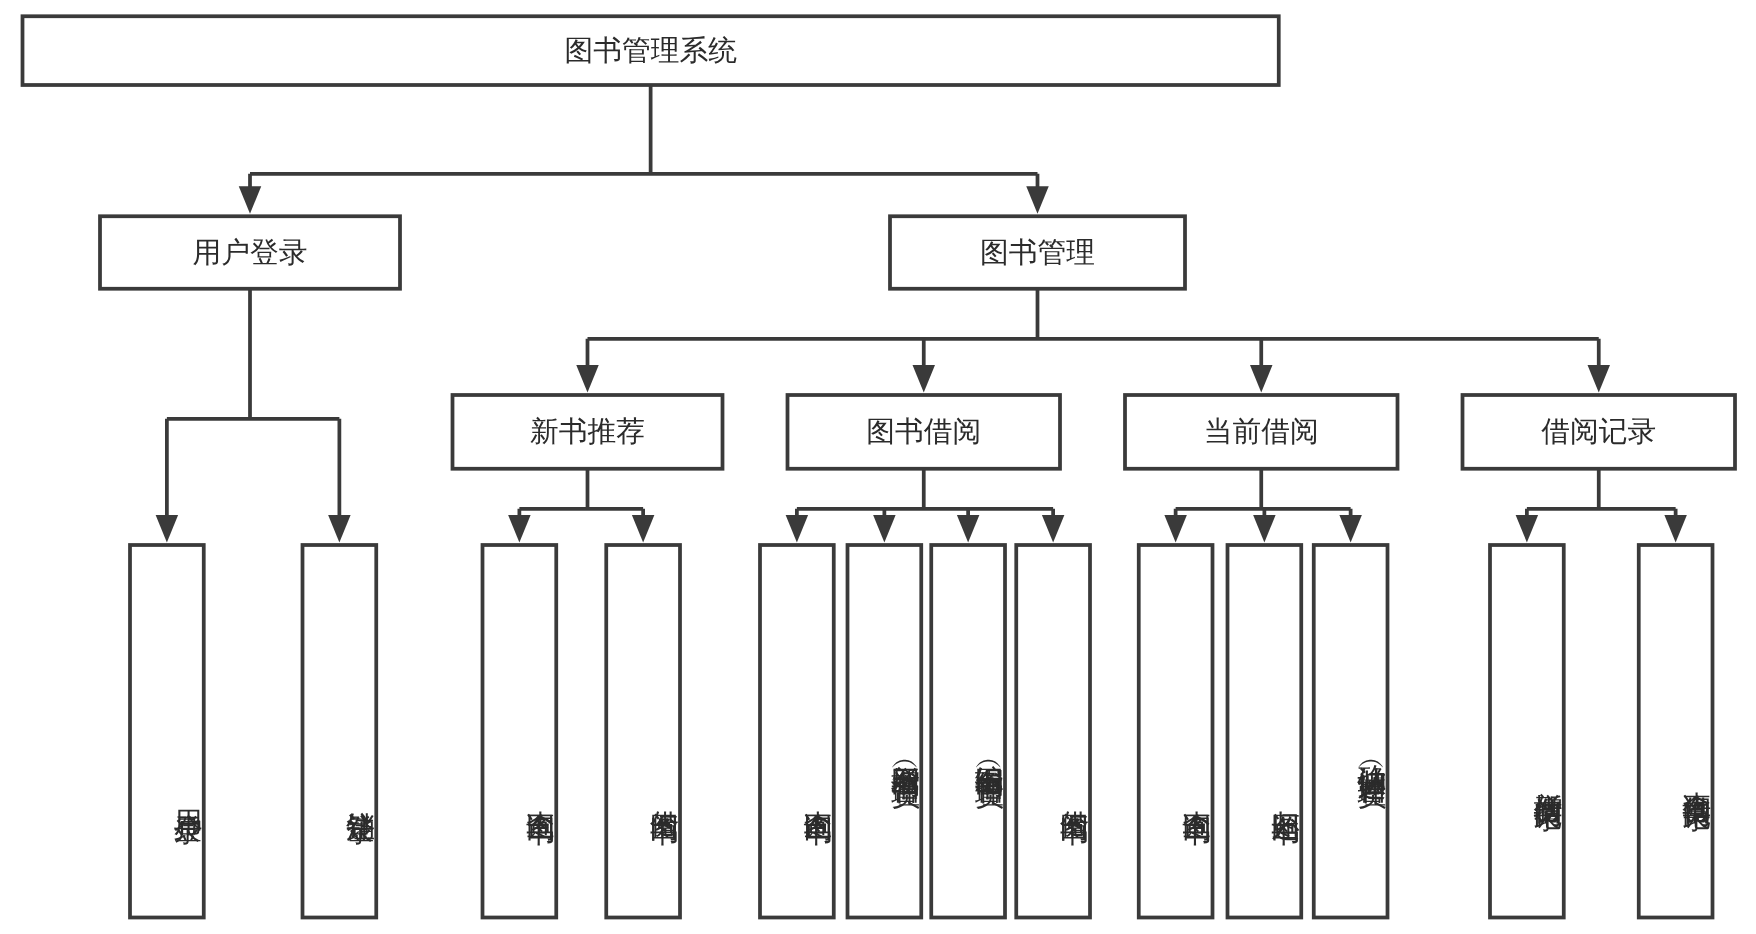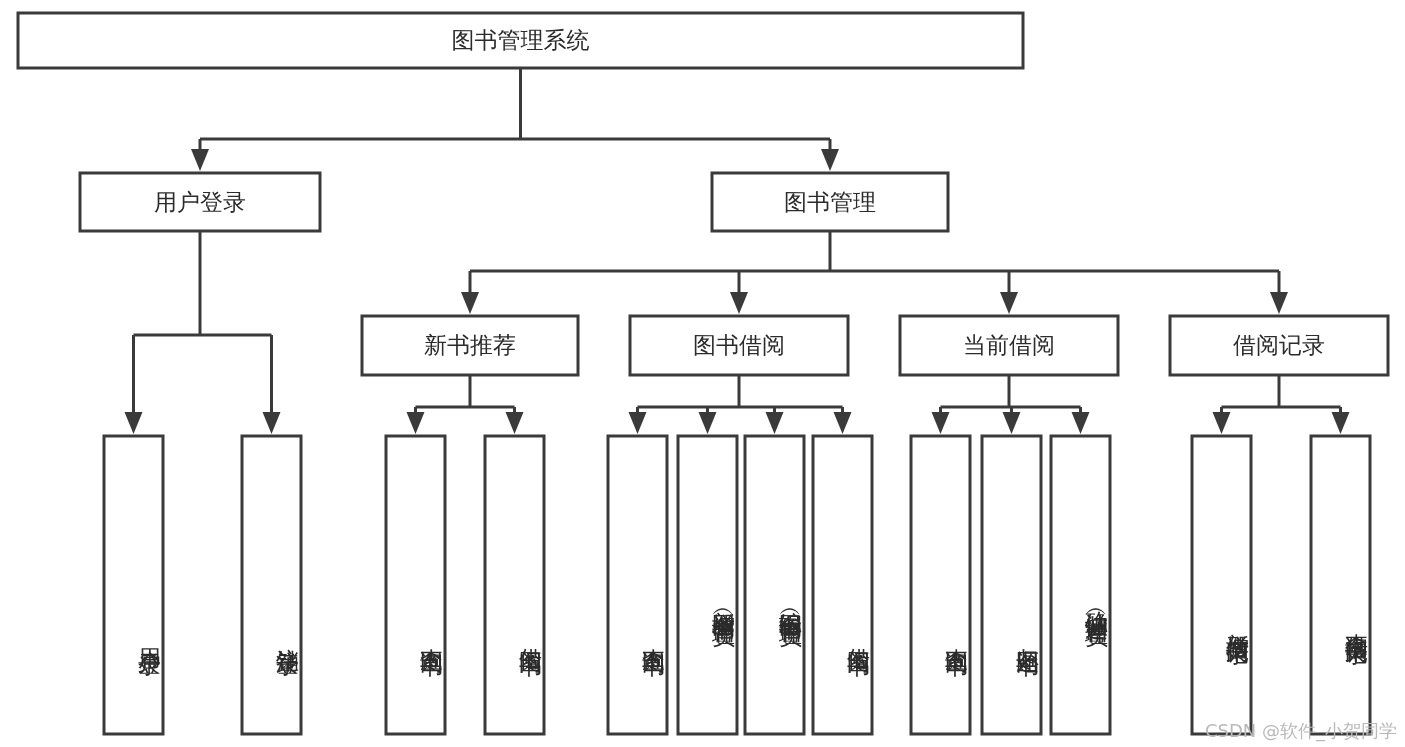--- a/index.html
+++ b/index.html
@@ -209,14 +209,13 @@
       <div class="node-label-v" style="left: 678px; top: 470.5px; width: 59px; height: 263.5px;">新增图书（管理员）</div>
       <div class="node-label-v" style="left: 745px; top: 470.5px; width: 59px; height: 263.5px;">编辑图书（管理员）</div>
       <div class="node-label-v" style="left: 813px; top: 533px; width: 59px; height: 201px;">借阅图书</div>
       <div class="node-label-v" style="left: 911px; top: 533px; width: 59px; height: 201px;">查询图书</div>
       <div class="node-label-v" style="left: 982px; top: 533px; width: 59px; height: 201px;">归还图书</div>
       <div class="node-label-v" style="left: 1051px; top: 470.5px; width: 59px; height: 263.5px;">确认归还（管理员）</div>
       <div class="node-label-v" style="left: 1192px; top: 508px; width: 59px; height: 226px;">新增借阅记录</div>
       <div class="node-label-v" style="left: 1311px; top: 508px; width: 59px; height: 226px;">查询借阅记录</div>
     </div>
 
-  <div class="watermark">CSDN @软件_小贺同学</div>
 </div>
 
 </body></html>

